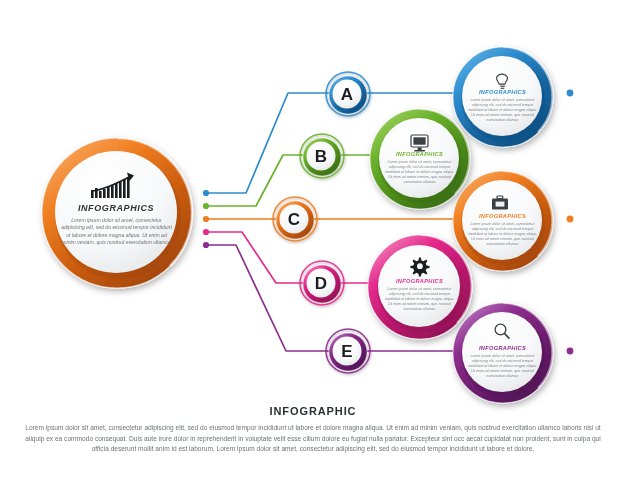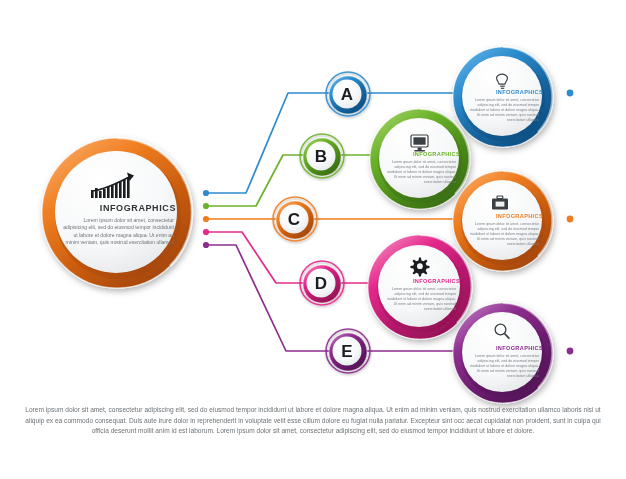--- a/index.html
+++ b/index.html
@@ -17,22 +17,23 @@
   svg.layer {
     position: absolute; left: 0; top: 0;
     width: 626px; height: 479px;
     pointer-events: none;
   }
   svg.layer * { pointer-events: auto; }
 
   
   .lbl {
     position: absolute;
-    text-align: right;
+    text-align: center;
     pointer-events: none;
+    font-style: italic;
   }
   .panel-title {
     font-size: 5.6px;
     font-weight: bold;
     letter-spacing: .35px;
   }
   .panel-body {
     font-size: 3.5px;
     line-height: 1.42;
     color: #7a7f85;
@@ -329,16 +330,17 @@
     <div class="panel-body">Lorem ipsum dolor sit amet, consectetur adipiscing elit, sed do eiusmod tempor incididunt ut labore et dolore magna aliqua. Ut enim ad minim veniam, quis nostrud exercitation ullamco</div>
   </div>
 
   <div class="letter" style="left:332px; top:86px; width:30px;">A</div>
   <div class="letter" style="left:306px; top:148px; width:30px;">B</div>
   <div class="letter" style="left:279px; top:211px; width:30px;">C</div>
   <div class="letter" style="left:306px; top:275px; width:30px;">D</div>
   <div class="letter" style="left:332px; top:343px; width:30px;">E</div>
 
   <div id="footer">
+    <div class="ft-title">INFOGRAPHIC</div>
     <div class="ft-body">Lorem ipsum dolor sit amet, consectetur adipiscing elit, sed do eiusmod tempor incididunt ut labore et dolore magna aliqua. Ut enim ad minim veniam, quis nostrud exercitation ullamco laboris nisi ut aliquip ex ea commodo consequat. Duis aute irure dolor in reprehenderit in voluptate velit esse cillum dolore eu fugiat nulla pariatur. Excepteur sint occ aecat cupidatat non proident, sunt in culpa qui officia deserunt mollit anim id est laborum.  Lorem ipsum dolor sit amet, consectetur adipiscing elit, sed do eiusmod tempor incididunt ut labore et dolore.</div>
   </div>
 
 </div>
 
 </body></html>

